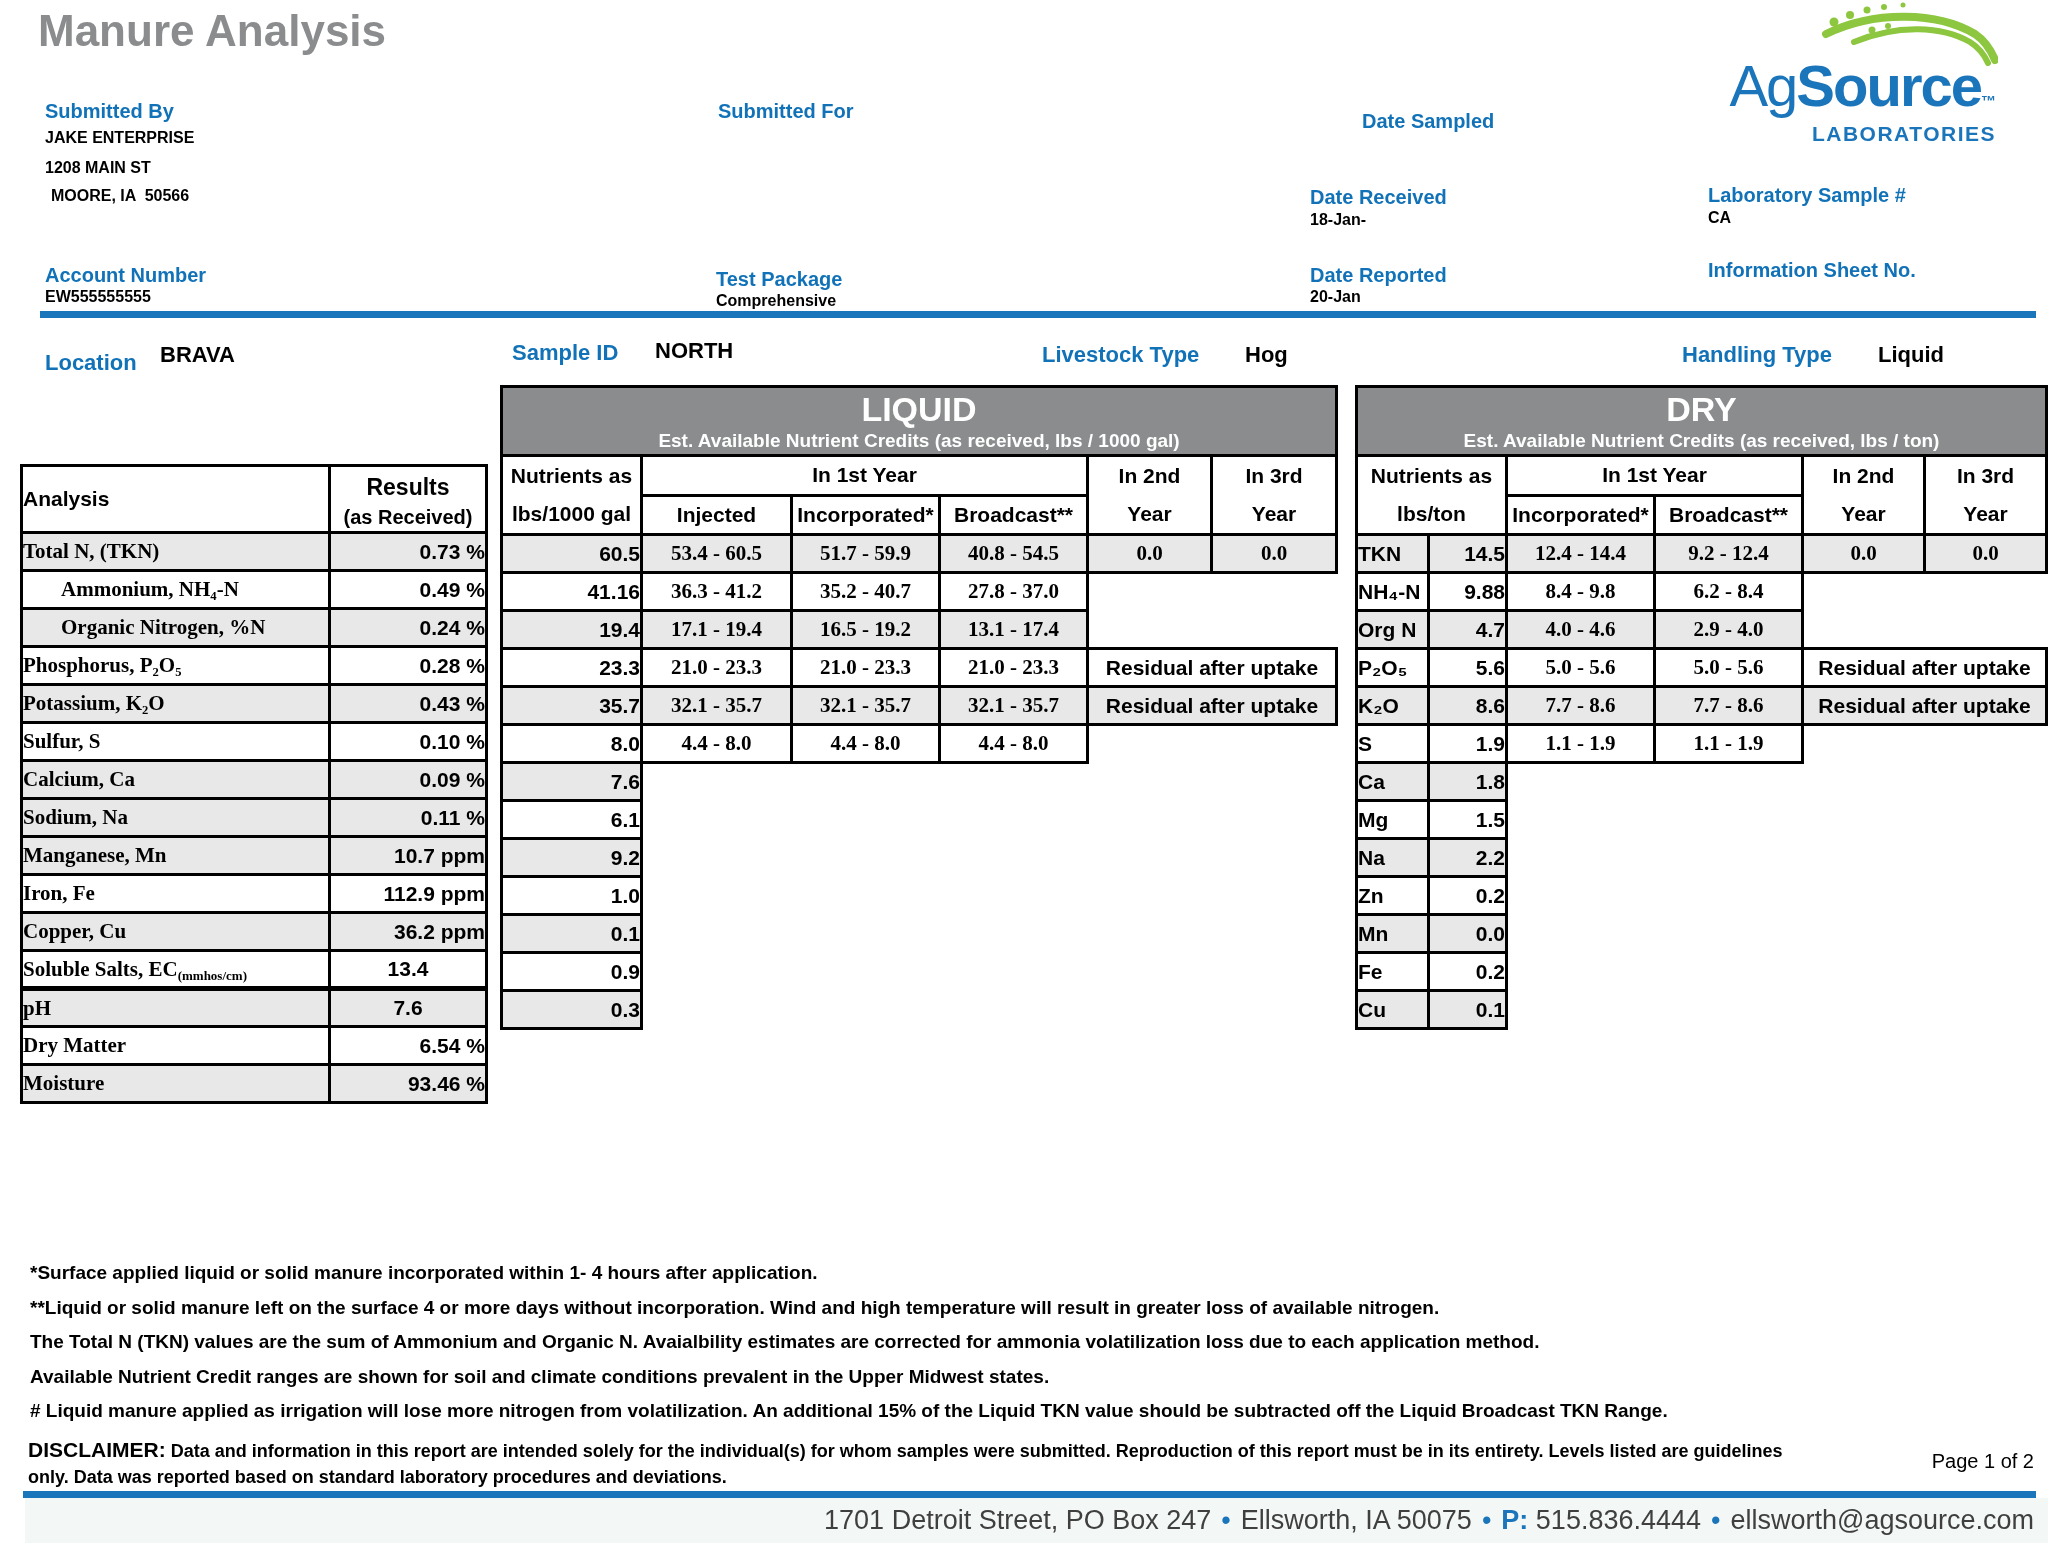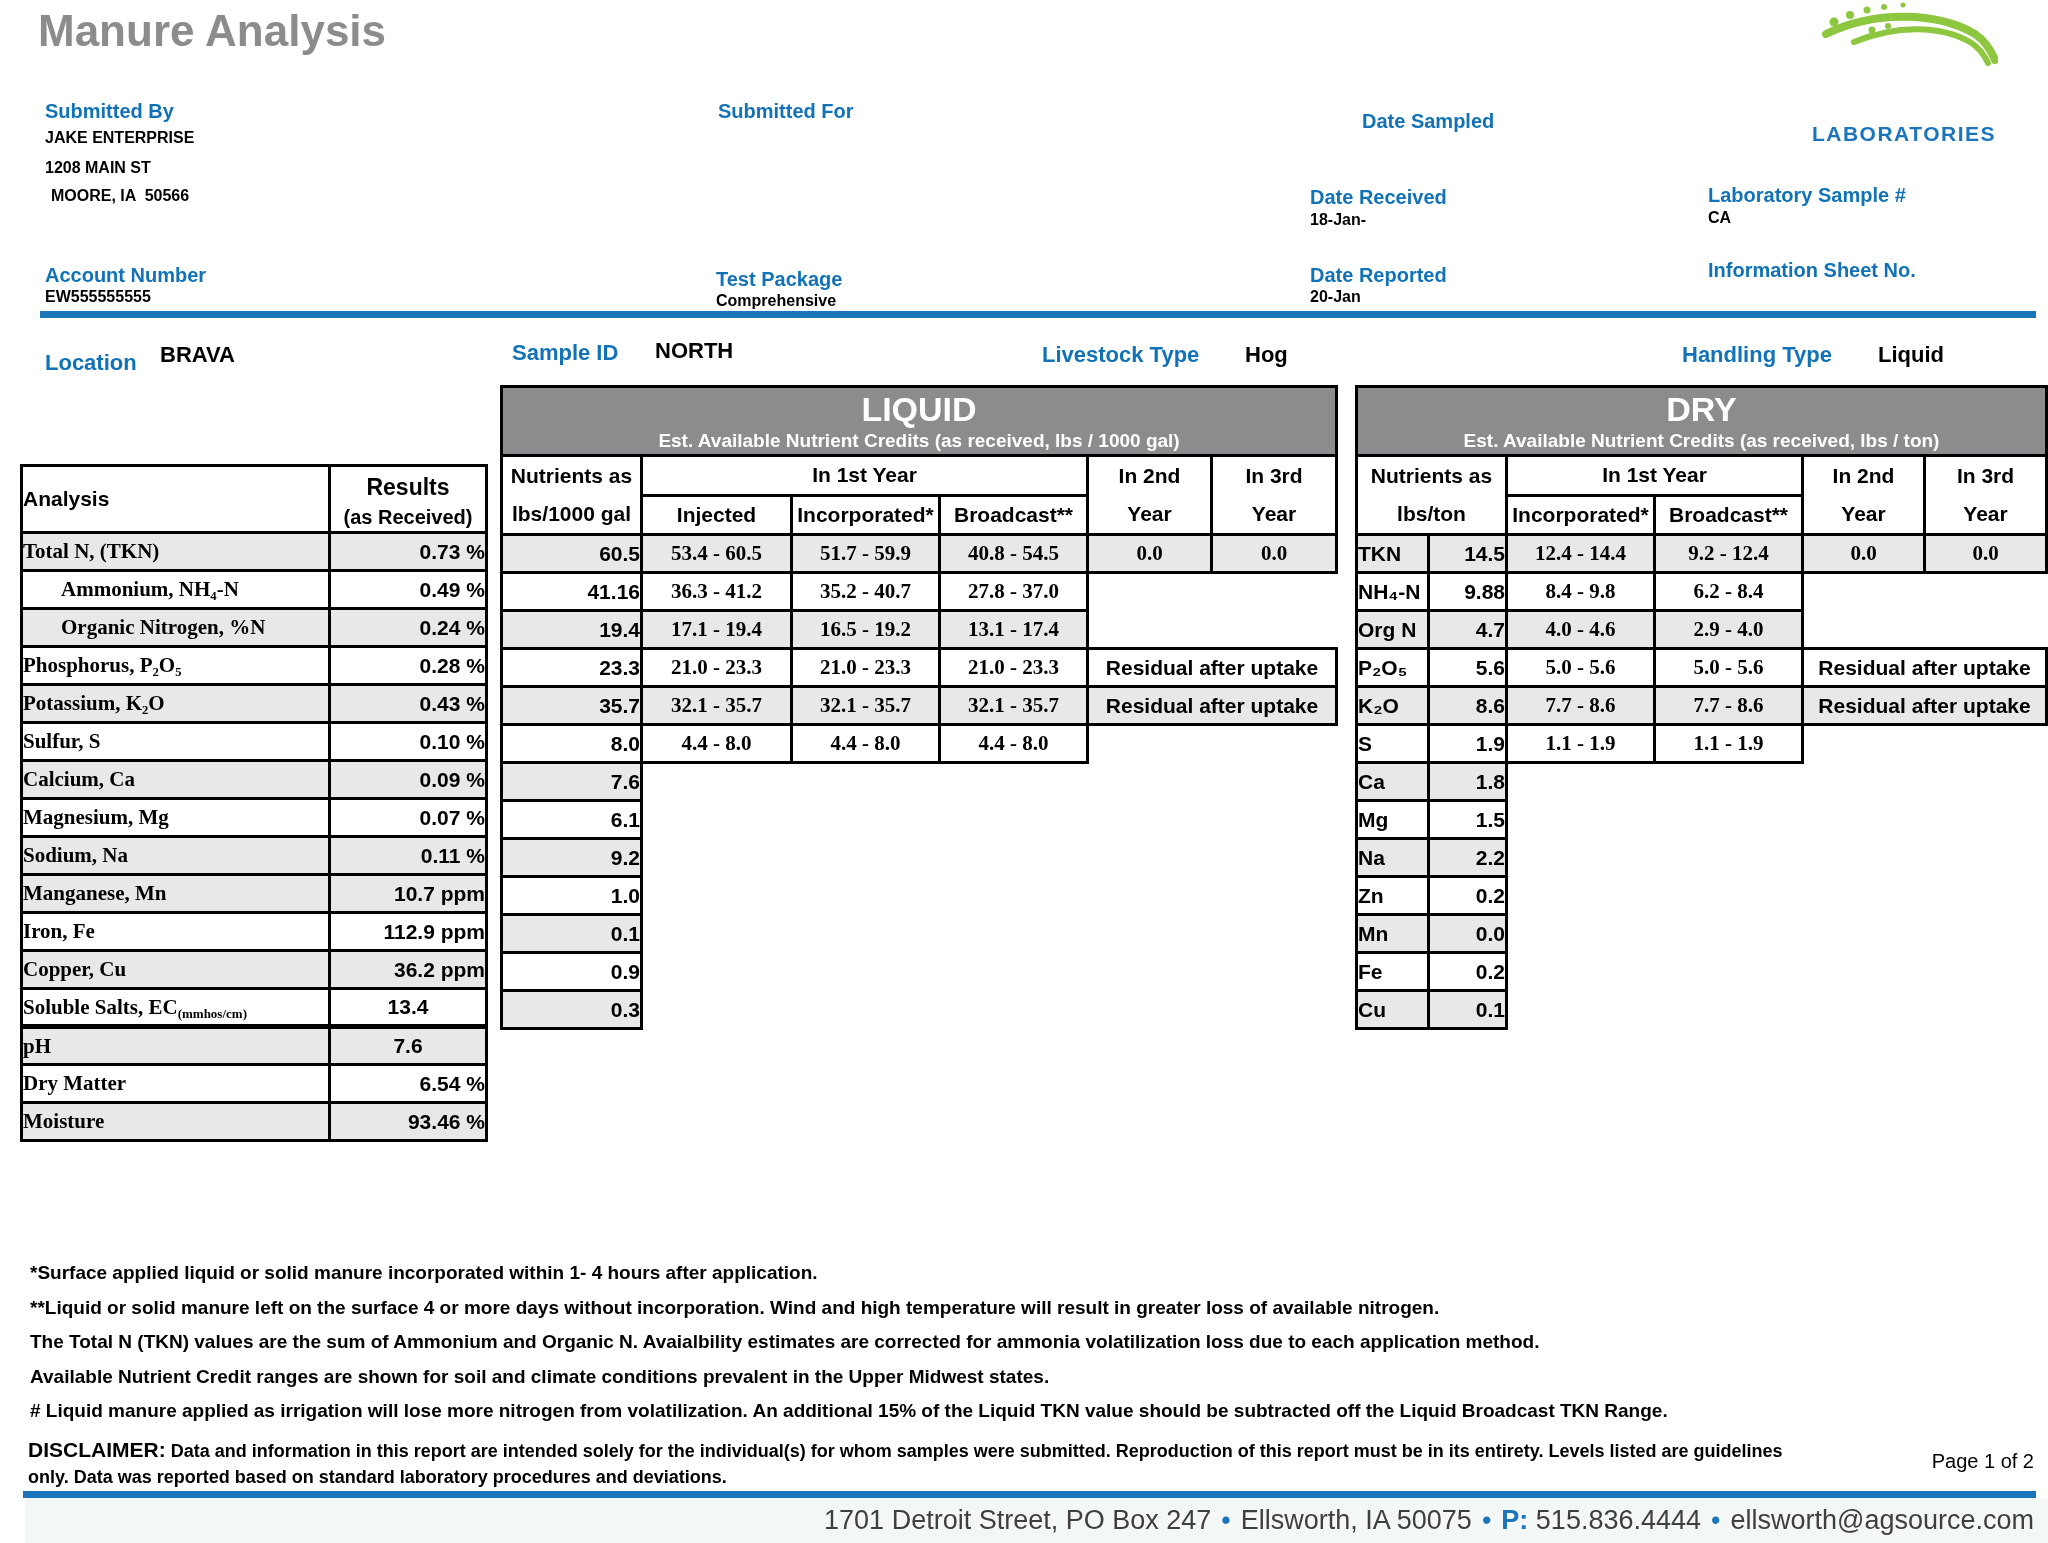--- a/index.html
+++ b/index.html
@@ -88,20 +88,23 @@
       <path d="M6,32 C55,8 118,10 155,32 C164,38 170,46 175,58" fill="none" stroke="#8dc63f" stroke-width="8" stroke-linecap="round"></path>
       <path d="M34,40 C78,22 122,24 150,40 C158,45 164,52 168,61" fill="none" stroke="#8dc63f" stroke-width="6" stroke-linecap="round"></path>
       <circle cx="14" cy="20" r="4.5" fill="#8dc63f"></circle>
       <circle cx="30" cy="13" r="4" fill="#8dc63f"></circle>
       <circle cx="47" cy="8" r="3.5" fill="#8dc63f"></circle>
       <circle cx="64" cy="5" r="3" fill="#8dc63f"></circle>
       <circle cx="52" cy="28" r="3.5" fill="#8dc63f"></circle>
       <circle cx="68" cy="24" r="3" fill="#8dc63f"></circle>
       <circle cx="83" cy="3" r="2.5" fill="#8dc63f"></circle>
     </svg>
+    <div class="logo-text">
+      <span class="ag">Ag</span><span class="src">Source</span><span class="tm">™</span>
+    </div>
     <div class="logo-sub">LABORATORIES</div>
   </div>
 
   <div class="abs blue-label" style="left:45px; top:100px;">Submitted By</div>
   <div class="abs head-value" style="left:45px; top:129px;">JAKE ENTERPRISE</div>
   <div class="abs head-value" style="left:45px; top:159px;">1208 MAIN ST</div>
   <div class="abs head-value" style="left:51px; top:187px;">MOORE, IA  50566</div>
 
   <div class="abs blue-label" style="left:718px; top:100px;">Submitted For</div>
   <div class="abs head-value" style="left:718px; top:129px;"></div>
@@ -175,24 +178,20 @@
           <td class="a-lbl">Potassium, K₂O</td>
           <td class="a-val">0.43 %</td>
         </tr>
         <tr>
           <td class="a-lbl">Sulfur, S</td>
           <td class="a-val">0.10 %</td>
         </tr>
         <tr class="shaded">
           <td class="a-lbl">Calcium, Ca</td>
           <td class="a-val">0.09 %</td>
-        </tr>
-        <tr>
-          <td class="a-lbl">Magnesium, Mg</td>
-          <td class="a-val">0.07 %</td>
         </tr>
         <tr class="shaded">
           <td class="a-lbl">Sodium, Na</td>
           <td class="a-val">0.11 %</td>
         </tr>
         <tr class="shaded">
           <td class="a-lbl">Manganese, Mn</td>
           <td class="a-val">10.7 ppm</td>
         </tr>
         <tr>

